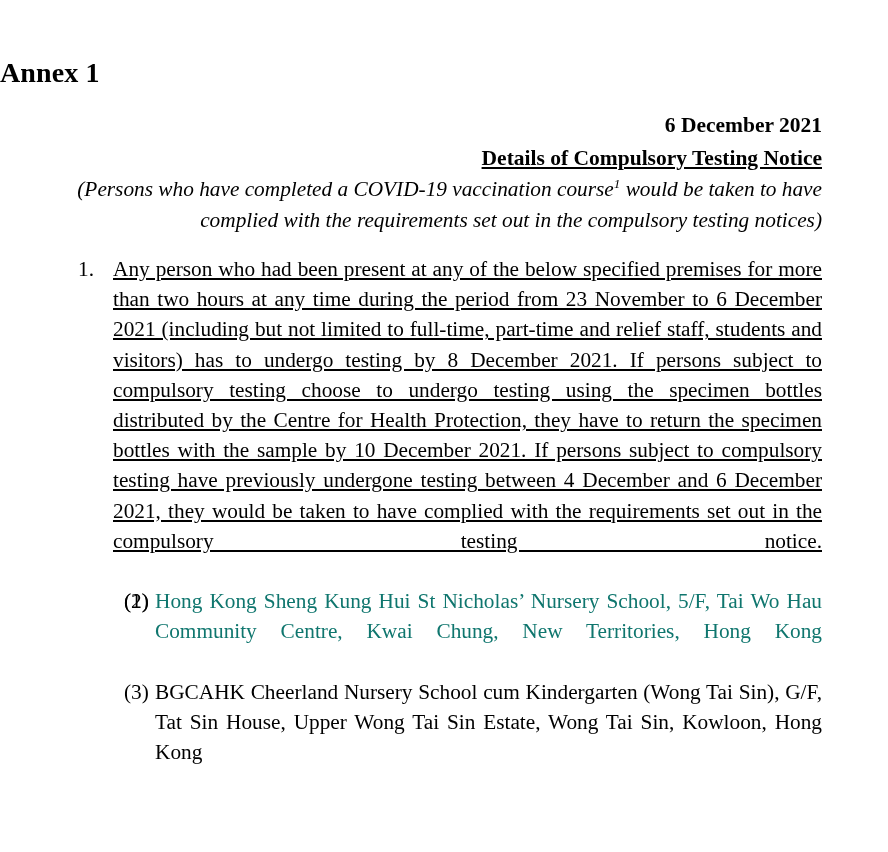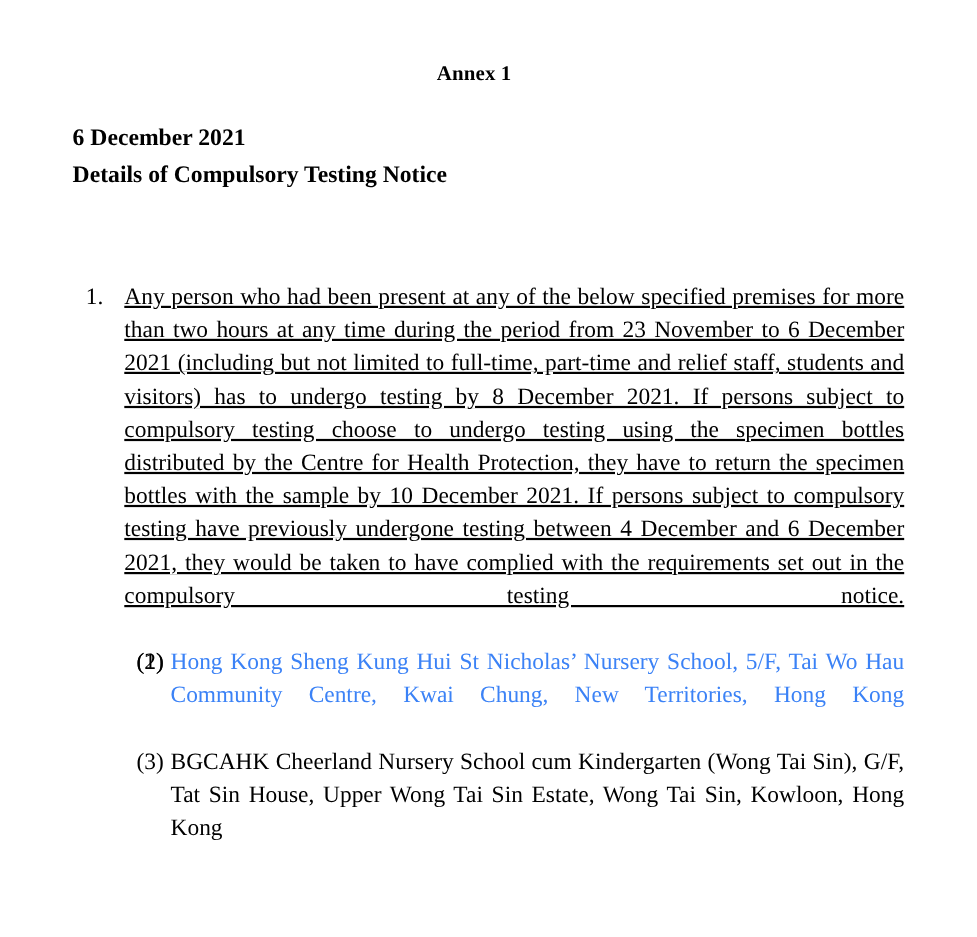--- a/index.html
+++ b/index.html
@@ -24,46 +24,46 @@
     box-sizing: border-box;
     padding: 0;
   }
 
   
   .annex-label {
     position: absolute;
     top: 57px;
     left: 0;
     width: 822px;
-    text-align: center;
+    text-align: left;
     font-weight: bold;
-    font-size: 19px;
+    font-size: 28px;
     letter-spacing: 0.1px;
-    padding-left: 20px;
   }
 
   
   .title-block {
     position: absolute;
     top: 110px;
     left: 66px;
     width: 756px;
-    text-align: left;
+    text-align: right;
   }
   .title-date {
     font-weight: bold;
     font-size: 21.5px;
     line-height: 30px;
     margin-bottom: 3px;
   }
   .title-main {
     font-weight: bold;
     font-size: 21.5px;
     line-height: 30px;
     margin-bottom: 1px;
+    text-decoration: underline;
   }
   .title-note {
     font-style: italic;
     font-size: 21.3px;
     line-height: 30.5px;
   }
   .title-note sup {
     font-size: 0.62em;
     vertical-align: super;
     line-height: 0;
@@ -130,33 +130,36 @@
   .sub-item .sub-text {
     display: block;
   }
   .sub-item .sub-text::after {
     content: "";
     display: inline-block;
     width: 100%;
   }
   
   .sub-item.light .sub-text {
-    color: #3b82f6;
+    color: #0f766e;
   }
 </style>
 </head>
 <body>
 
 <div class="page">
 
   <div class="annex-label">Annex 1</div>
 
   <div class="title-block">
     <div class="title-date">6 December 2021</div>
     <div class="title-main">Details of Compulsory Testing Notice</div>
+    <div class="title-note">
+      <span>(Persons who have completed a COVID-19 vaccination course</span><sup>1</sup><span> would be taken to have complied with the requirements set out in the compulsory testing notices)</span>
+    </div>
   </div>
 
   <div class="body-block">
 
     <div class="numbered-item">
       <span class="item-marker">1.</span>
       <span class="item-text">Any person who had been present at any of the below specified premises for more than two hours at any time during the period from 23 November to 6 December 2021 (including but not limited to full-time, part-time and relief staff, students and visitors) has to undergo testing by 8 December 2021. If persons subject to compulsory testing choose to undergo testing using the specimen bottles distributed by the Centre for Health Protection, they have to return the specimen bottles with the sample by 10 December 2021.  If persons subject to compulsory testing have previously undergone testing between 4 December and 6 December 2021, they would be taken to have complied with the requirements set out in the compulsory testing notice.</span>
     </div>
 
     <ol class="sub-list">

